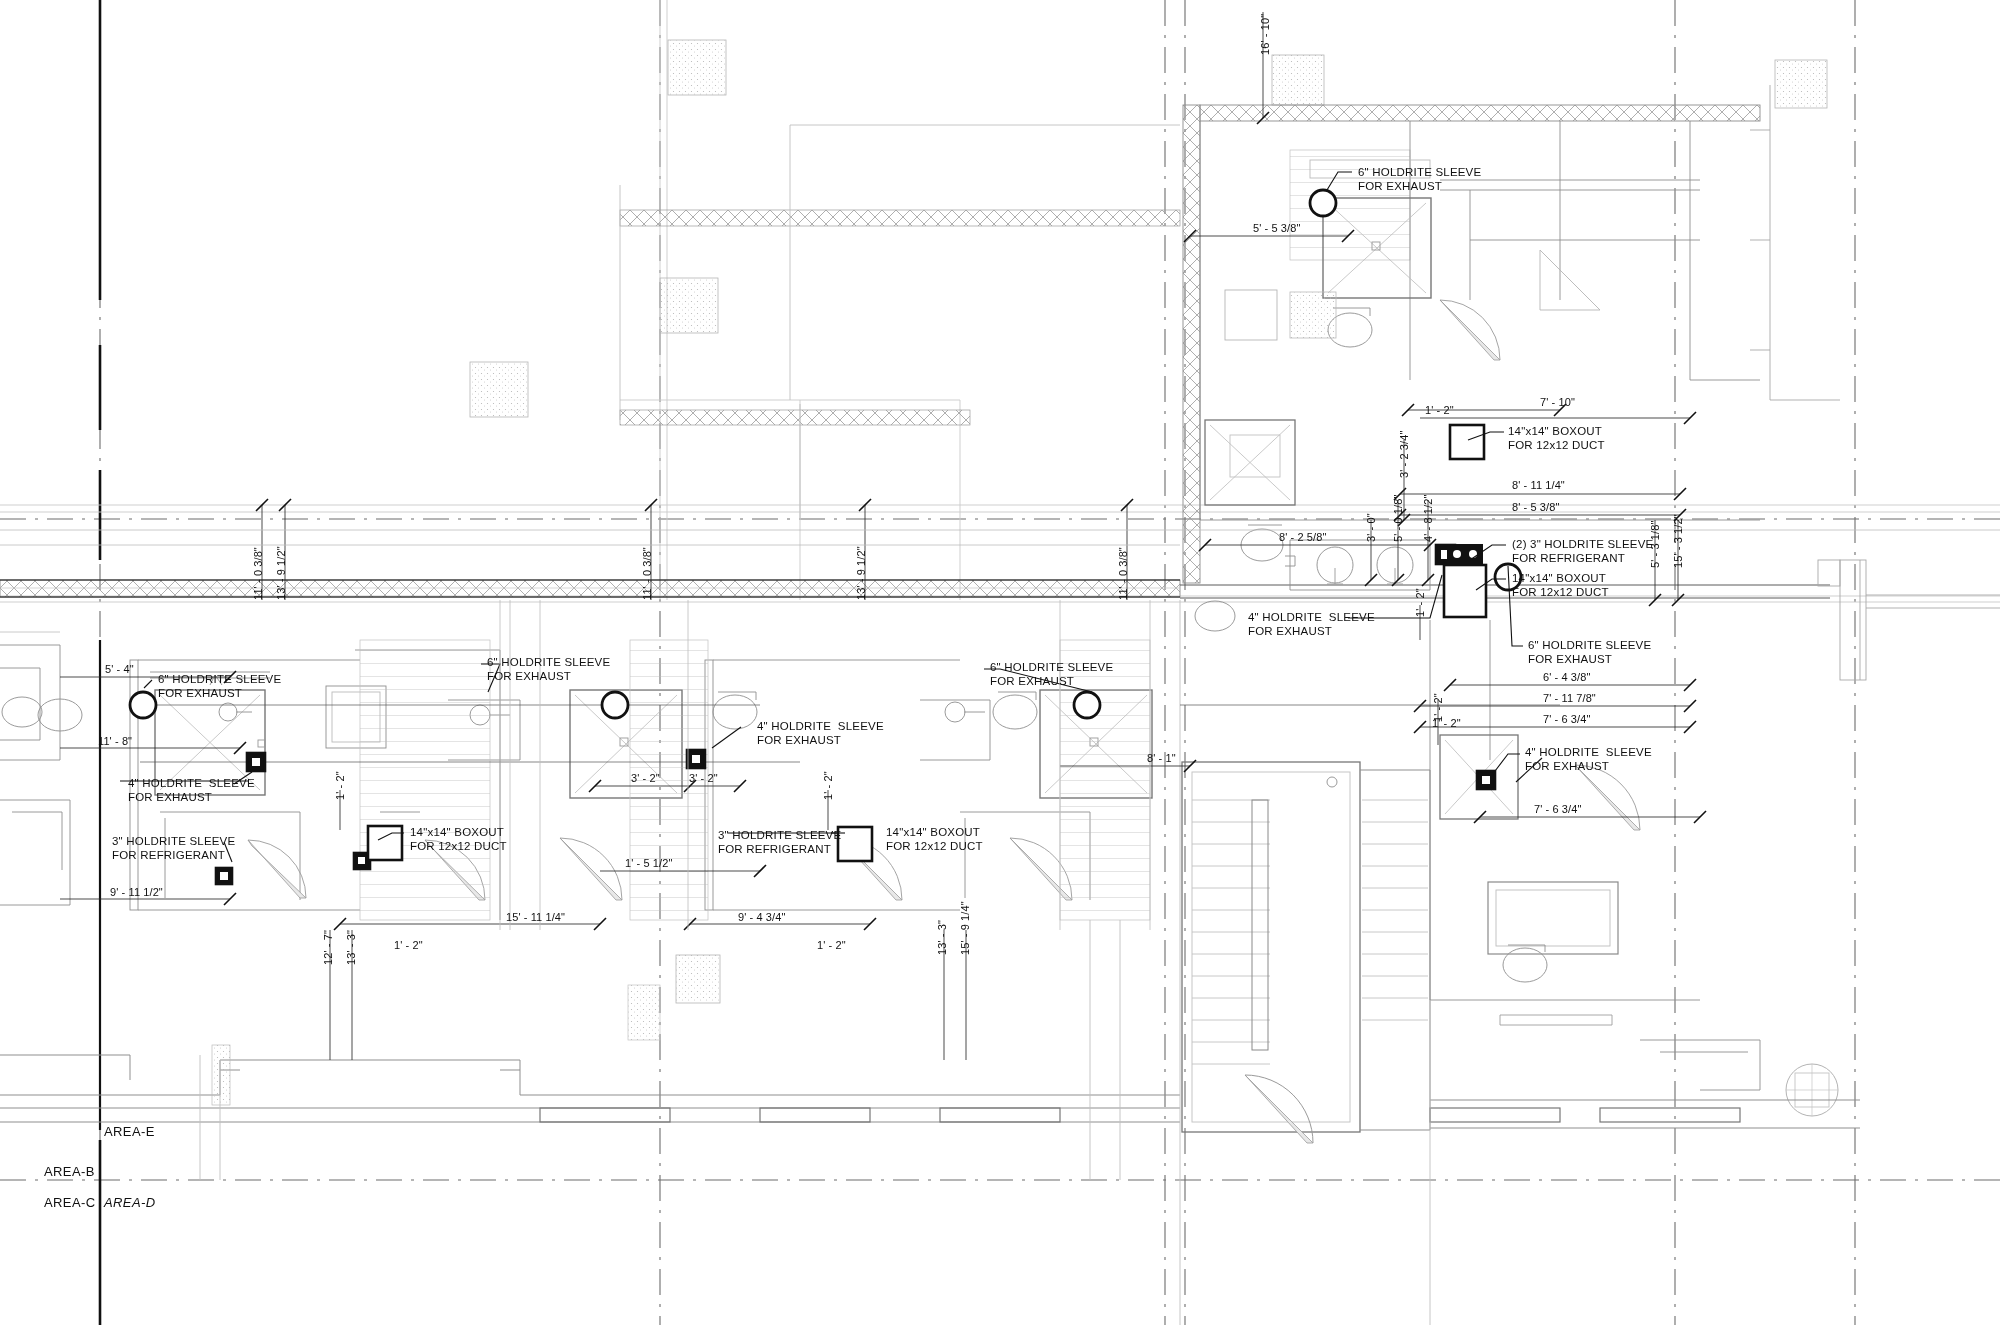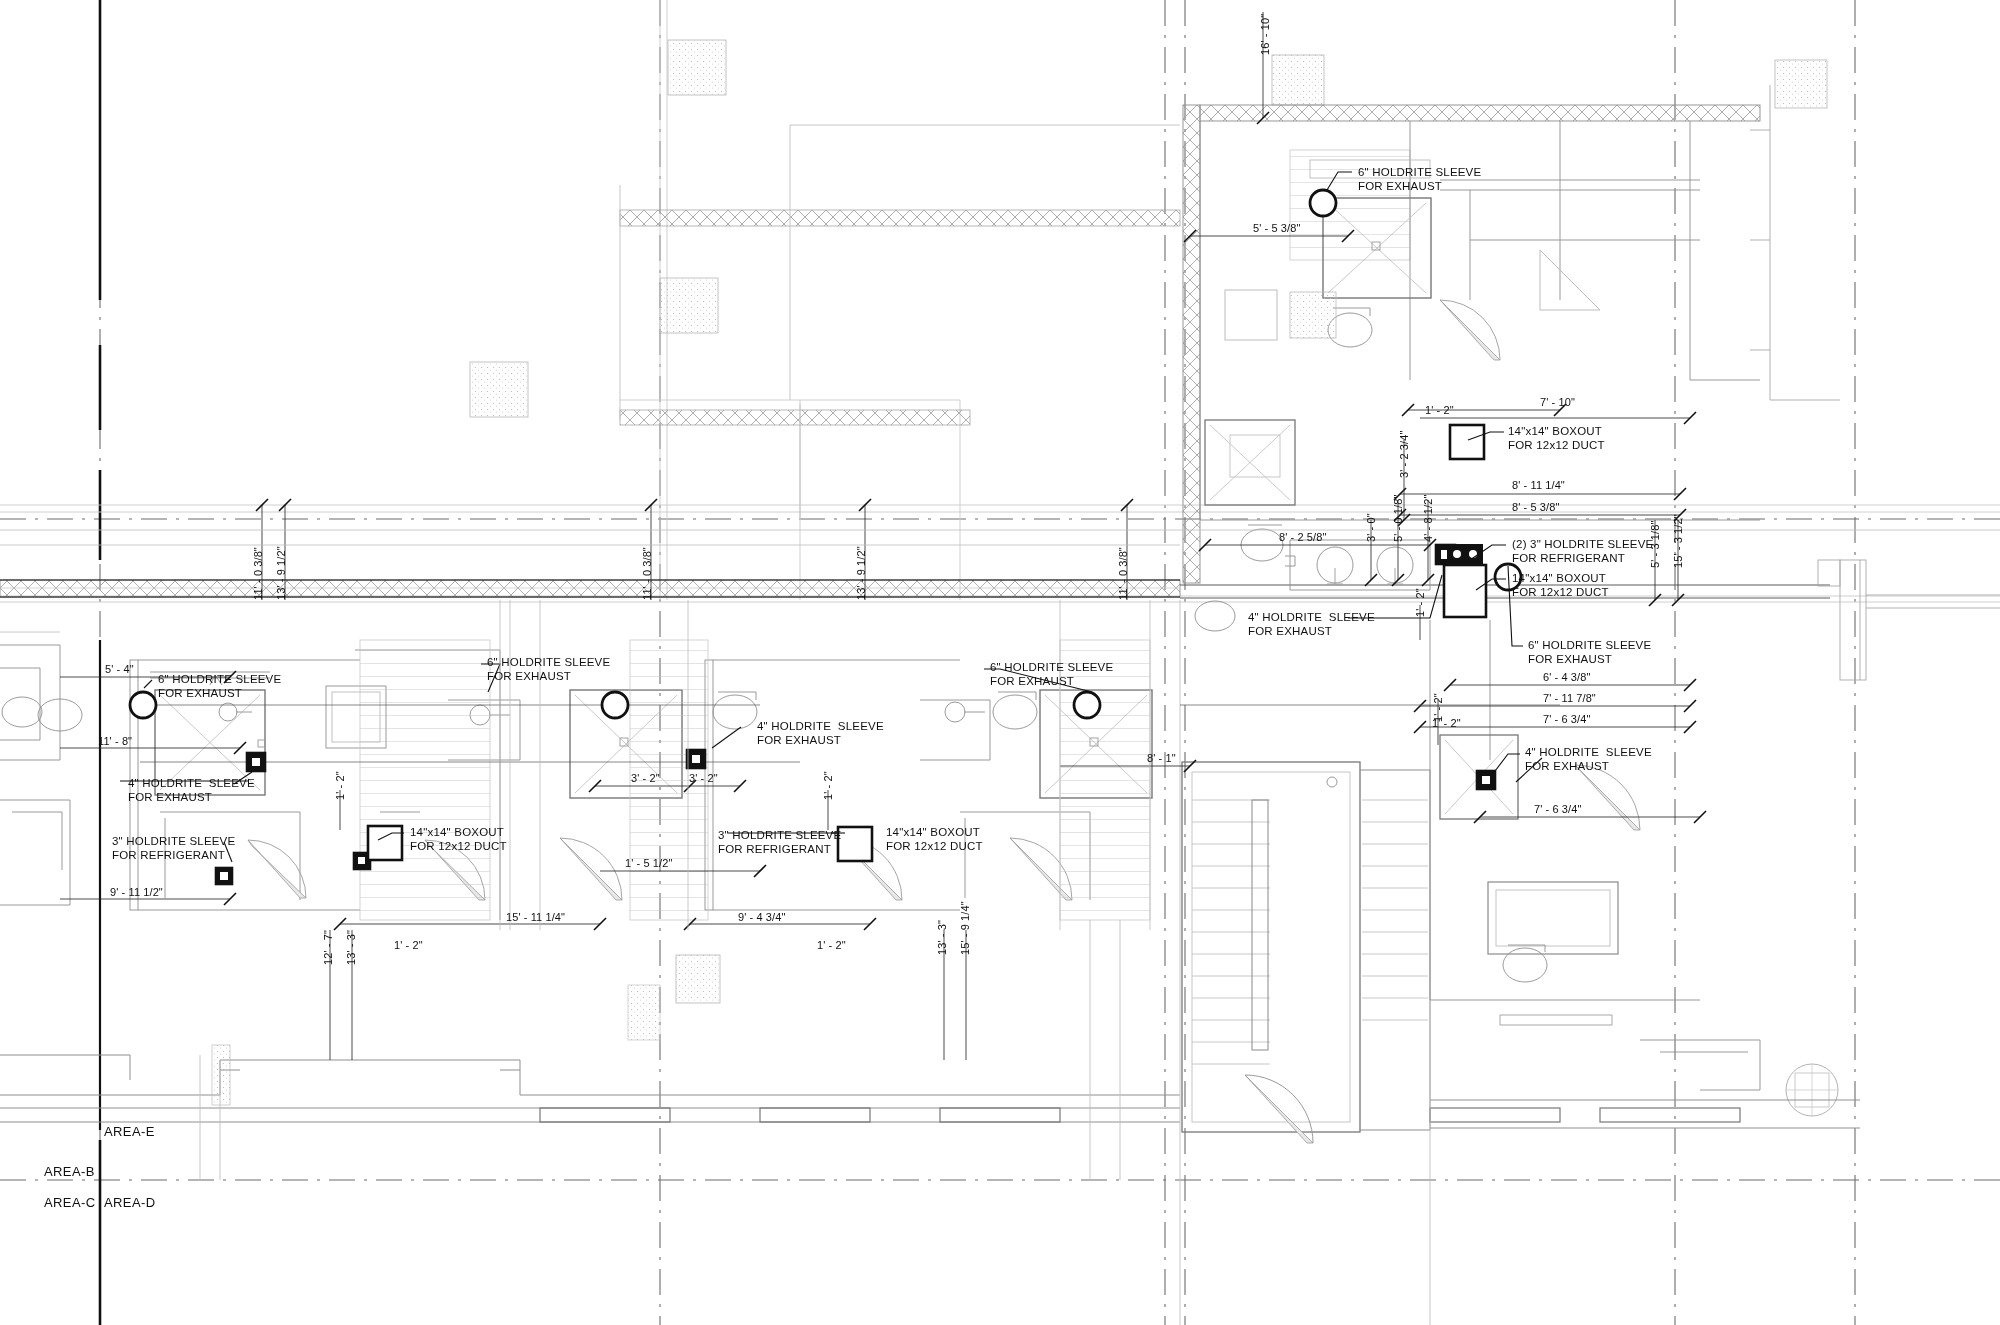--- a/index.html
+++ b/index.html
@@ -545,16 +545,16 @@
       <div class="anno dimv" style="left: 822px; top: 800px;">1' - 2"</div>
       <div class="anno dimv" style="left: 322px; top: 965px;">12' - 7"</div>
       <div class="anno dimv" style="left: 345px; top: 965px;">13' - 3"</div>
       <div class="anno dimv" style="left: 936px; top: 955px;">13' - 3"</div>
       <div class="anno dimv" style="left: 959px; top: 955px;">15' - 9 1/4"</div>
     </div>
 <div id="areas-layer">
       <div class="anno area" style="left: 44px; top: 1164px;">AREA-B</div>
       <div class="anno area" style="left: 104px; top: 1124px;">AREA-E</div>
       <div class="anno area" style="left: 44px; top: 1195px;">AREA-C</div>
-      <div class="anno area" style="left: 104px; top: 1195px;">AREA-D</div>
+      <div class="anno area" style="left: 104px; top: 1195px; font-style: italic;">AREA-D</div>
     </div>
 
 </div>
 
 </body></html>

